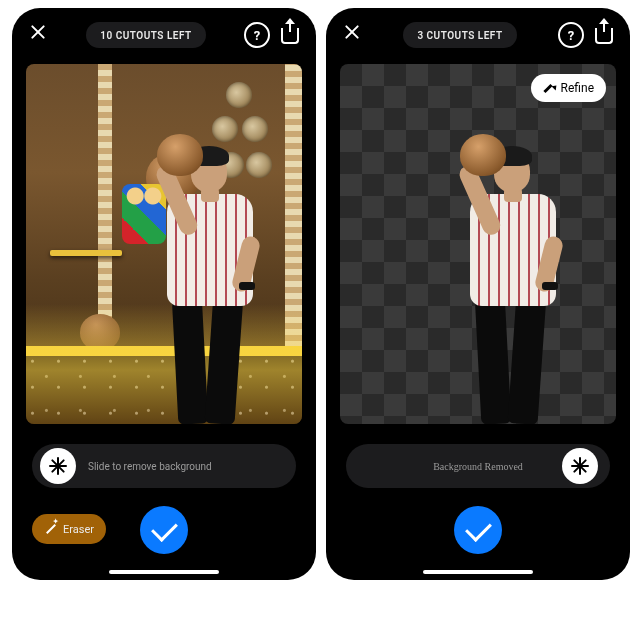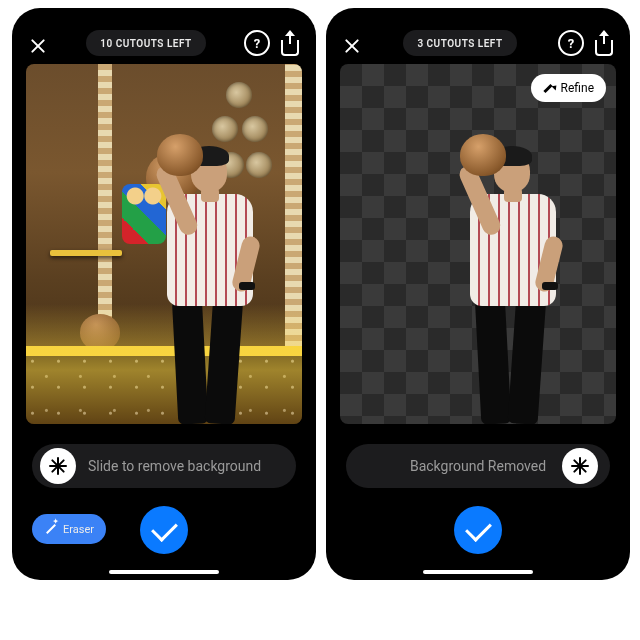--- a/index.html
+++ b/index.html
@@ -1,21 +1,21 @@
 <!DOCTYPE html>
 <html><head>
 <meta charset="utf-8">
 <style>
   html,body{margin:0;padding:0;background:#fff;font-family:-apple-system,BlinkMacSystemFont,"Segoe UI",Roboto,Helvetica,Arial,sans-serif;}
   .stage{width:640px;height:640px;position:relative;overflow:hidden;background:#fff;}
   .phone{position:absolute;top:8px;width:304px;height:572px;background:#000;border-radius:28px;overflow:hidden;}
   .phone.left{left:12px;}
   .phone.right{left:326px;}
 
-  .top-bar{position:absolute;top:14px;left:0;right:0;height:34px;display:flex;align-items:flex-end;color:#fff;}
+  .top-bar{position:absolute;top:14px;left:0;right:0;height:34px;display:flex;align-items:flex-start;color:#fff;}
   .close-icon{width:20px;height:20px;margin-left:16px;position:relative;}
   .close-icon::before,.close-icon::after{content:"";position:absolute;left:9px;top:1px;width:2px;height:18px;background:#fff;border-radius:1px;}
   .close-icon::before{transform:rotate(45deg);}
   .close-icon::after{transform:rotate(-45deg);}
 
   .pill{margin:0 auto;background:#1c1c1e;border-radius:14px;height:26px;display:flex;align-items:center;padding:0 14px;font-size:10px;letter-spacing:.5px;font-weight:600;color:#eaeaea;}
 
   .help-icon{width:22px;height:22px;border:2px solid #fff;border-radius:50%;display:flex;align-items:center;justify-content:center;font-size:13px;font-weight:700;margin-right:10px;color:#fff;}
   .share-icon{width:20px;height:22px;margin-right:16px;position:relative;}
   .share-box{position:absolute;left:1px;right:1px;bottom:0;height:14px;border:2px solid #fff;border-top:none;border-radius:0 0 4px 4px;}
@@ -67,34 +67,34 @@
   .arm-down{position:absolute;bottom:132px;left:90px;width:18px;height:56px;background:#caa07a;border-radius:10px;transform:rotate(14deg);}
   .watch{position:absolute;bottom:134px;left:92px;width:16px;height:8px;background:#111;border-radius:3px;}
 
   
   .refine{position:absolute;top:10px;right:10px;background:#fff;border-radius:16px;height:28px;display:flex;align-items:center;padding:0 12px;font-size:12px;font-weight:400;color:#000;gap:6px;}
   .pencil{width:12px;height:12px;position:relative;}
   .pencil::before{content:"";position:absolute;left:0;top:5px;width:10px;height:3px;background:#000;transform:rotate(-45deg);}
   .pencil::after{content:"";position:absolute;right:-2px;top:2px;border-left:4px solid #000;border-top:3px solid transparent;border-bottom:3px solid transparent;transform:rotate(-45deg);}
 
   
-  .slider-pill{position:absolute;left:20px;right:20px;top:436px;height:44px;border-radius:22px;background:#1c1c1e;display:flex;align-items:center;color:#9a9a9a;font-size:14px;}
+  .slider-pill{position:absolute;left:20px;right:20px;top:436px;height:44px;border-radius:22px;background:#1c1c1e;display:flex;align-items:center;color:#9a9a9a;font-size:10px;}
   .slider-pill .knob{width:36px;height:36px;border-radius:50%;background:#fff;margin:0 8px;display:flex;align-items:center;justify-content:center;}
-  .slider-pill.done{justify-content:center;}
+  .slider-pill.done{justify-content:center;font-family:Liberation Serif, serif;}
   .slider-pill.done .knob{position:absolute;right:4px;}
   .sparkle{position:relative;width:18px;height:18px;}
   .sparkle::before{content:"";position:absolute;left:8px;top:0;width:2px;height:18px;background:#000;border-radius:1px;}
   .sparkle::after{content:"";position:absolute;top:8px;left:0;width:18px;height:2px;background:#000;border-radius:1px;}
   .sparkle .d1,.sparkle .d2{position:absolute;left:8px;top:0;width:2px;height:18px;background:#000;border-radius:1px;}
   .sparkle .d1{transform:rotate(45deg);} .sparkle .d2{transform:rotate(-45deg);}
   .slider-text{flex:1;text-align:left;padding-left:4px;}
   .slider-pill.done .slider-text{text-align:center;padding:0;}
 
   
-  .eraser-chip{position:absolute;left:20px;top:506px;height:30px;border-radius:15px;background:#3b82f6;display:flex;align-items:center;color:#eaeaea;font-size:11px;padding:0 12px;gap:7px;}
+  .eraser-chip{position:absolute;left:20px;top:506px;height:30px;border-radius:15px;background:#a16207;display:flex;align-items:center;color:#eaeaea;font-size:11px;padding:0 12px;gap:7px;}
   .wand{width:12px;height:12px;position:relative;}
   .wand::before{content:"";position:absolute;left:1px;top:5px;width:12px;height:2px;background:#fff;transform:rotate(-45deg);}
   .wand::after{content:"\2726";position:absolute;right:-3px;top:-6px;font-size:8px;color:#fff;}
 
   
   .confirm{position:absolute;left:50%;top:498px;transform:translateX(-50%);width:48px;height:48px;border-radius:50%;background:#0a7aff;display:flex;align-items:center;justify-content:center;}
   .check{width:20px;height:12px;border-left:3px solid #fff;border-bottom:3px solid #fff;transform:rotate(-45deg);margin-top:-4px;}
 
   .home-indicator{position:absolute;bottom:6px;left:50%;transform:translateX(-50%);width:110px;height:4px;border-radius:2px;background:#fff;}
 </style>

